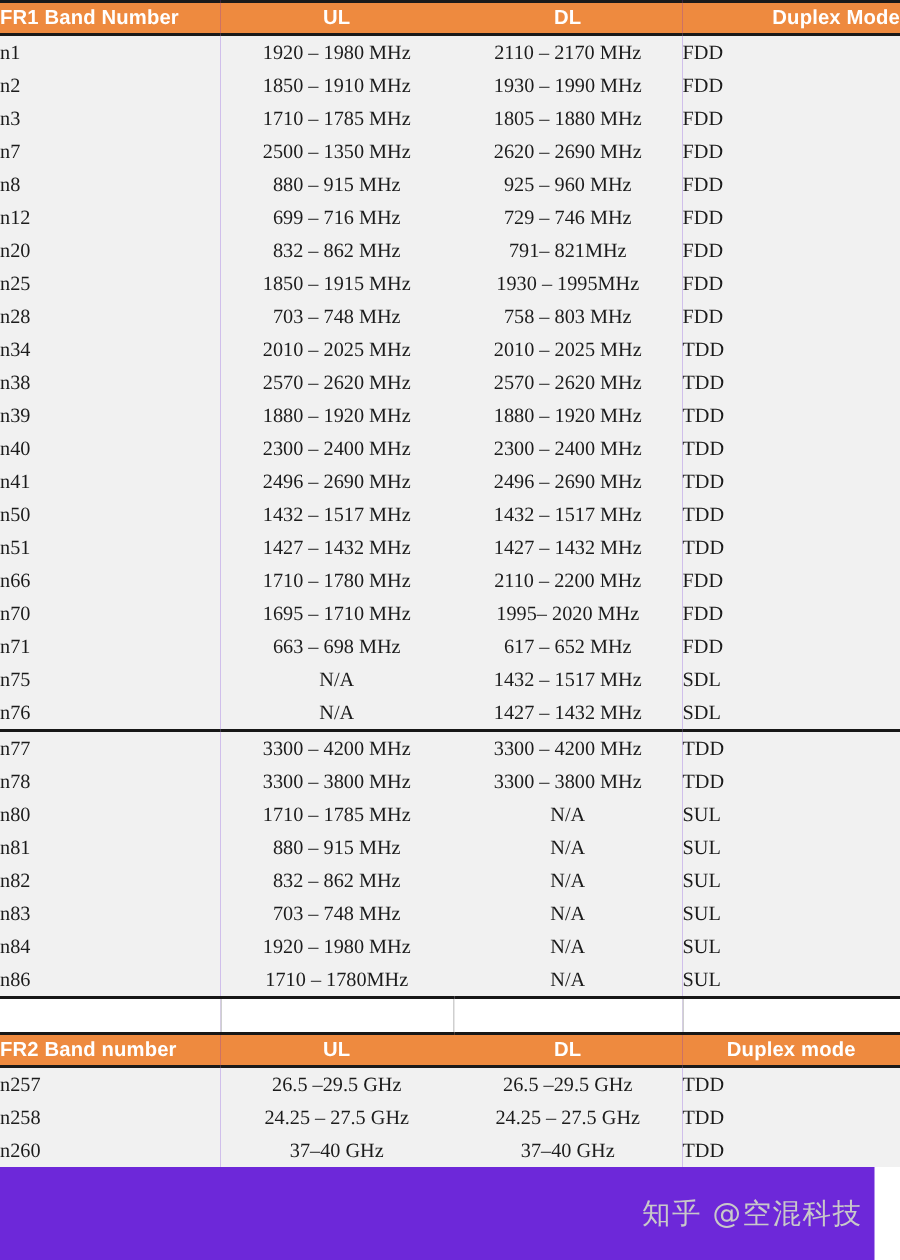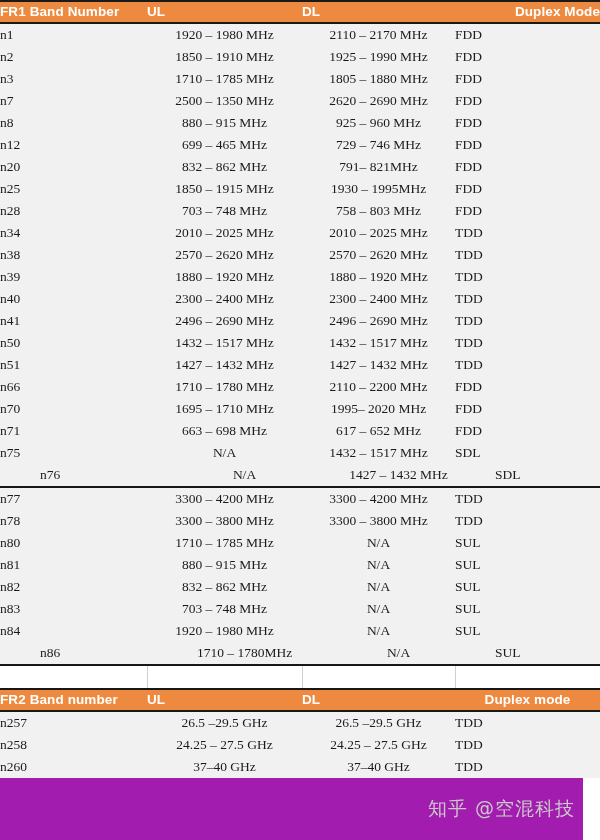--- a/index.html
+++ b/index.html
@@ -10,21 +10,21 @@
   body {
     width: 600px;
     height: 840px;
     font-family: "Liberation Sans", sans-serif;
     overflow: hidden;
   }
   .sheet {
     width: 583px;
     height: 840px;
     position: relative;
-    background: #a21caf;
+    background: #6d28d9;
   }
 
   table.band-table {
     width: 600px;
     border-collapse: collapse;
     table-layout: fixed;
   }
 
   col.c-band   { width: 147px; }
   col.c-ul     { width: 155px; }
@@ -41,21 +41,21 @@
     padding: 0;
     line-height: 20px;
     white-space: nowrap;
     border: none;
     letter-spacing: 0.1px;
   }
   th.h-band {
     text-align: left;
     padding-left: 6px;
   }
-  th.h-ul, th.h-dl { text-align: left; }
+  th.h-ul, th.h-dl { text-align: center; }
   th.h-duplex {
     text-align: center;
   }
   th.h-duplex-right {
     text-align: right;
     padding-right: 8px;
   }
   tr.hdr-row.top-hdr th { border-top: 2px solid #1a1a1a; }
   tr.hdr-row th { border-bottom: 2px solid #1a1a1a; }
 
@@ -75,21 +75,21 @@
     text-align: left;
     padding-right: 48px;
     font-family: "Liberation Serif", serif;
   }
   td.d-ul, td.d-dl { text-align: center; }
   td.d-duplex {
     padding-right: 10px;
   }
 
   
-  tr.rule-below td { border-bottom: 2.5px solid #171717; padding-left: 40px; }
+  tr.rule-below td { border-bottom: 2.5px solid #171717; }
 
   
   tr.spacer-row { height: 24px; }
   tr.spacer-row td {
     background: #ffffff;
     border-right: 1px solid #cfcfcf;
     border-bottom: 2.5px solid #171717;
     padding: 0;
   }
   tr.spacer-row td:last-child { border-right: none; }
@@ -133,21 +133,21 @@
         </tr>
         <tr class="data-row">
           <td class="d-band">n1</td>
           <td class="d-ul">1920 – 1980 MHz</td>
           <td class="d-dl">2110 – 2170 MHz</td>
           <td class="d-duplex">FDD</td>
         </tr>
         <tr class="data-row">
           <td class="d-band">n2</td>
           <td class="d-ul">1850 – 1910 MHz</td>
-          <td class="d-dl">1925 – 1990 MHz</td>
+          <td class="d-dl">1930 – 1990 MHz</td>
           <td class="d-duplex">FDD</td>
         </tr>
         <tr class="data-row">
           <td class="d-band">n3</td>
           <td class="d-ul">1710 – 1785 MHz</td>
           <td class="d-dl">1805 – 1880 MHz</td>
           <td class="d-duplex">FDD</td>
         </tr>
         <tr class="data-row">
           <td class="d-band">n7</td>
@@ -156,21 +156,21 @@
           <td class="d-duplex">FDD</td>
         </tr>
         <tr class="data-row">
           <td class="d-band">n8</td>
           <td class="d-ul">880 – 915 MHz</td>
           <td class="d-dl">925 – 960 MHz</td>
           <td class="d-duplex">FDD</td>
         </tr>
         <tr class="data-row">
           <td class="d-band">n12</td>
-          <td class="d-ul">699 – 465 MHz</td>
+          <td class="d-ul">699 – 716 MHz</td>
           <td class="d-dl">729 – 746 MHz</td>
           <td class="d-duplex">FDD</td>
         </tr>
         <tr class="data-row">
           <td class="d-band">n20</td>
           <td class="d-ul">832 – 862 MHz</td>
           <td class="d-dl">791– 821MHz</td>
           <td class="d-duplex">FDD</td>
         </tr>
         <tr class="data-row">

